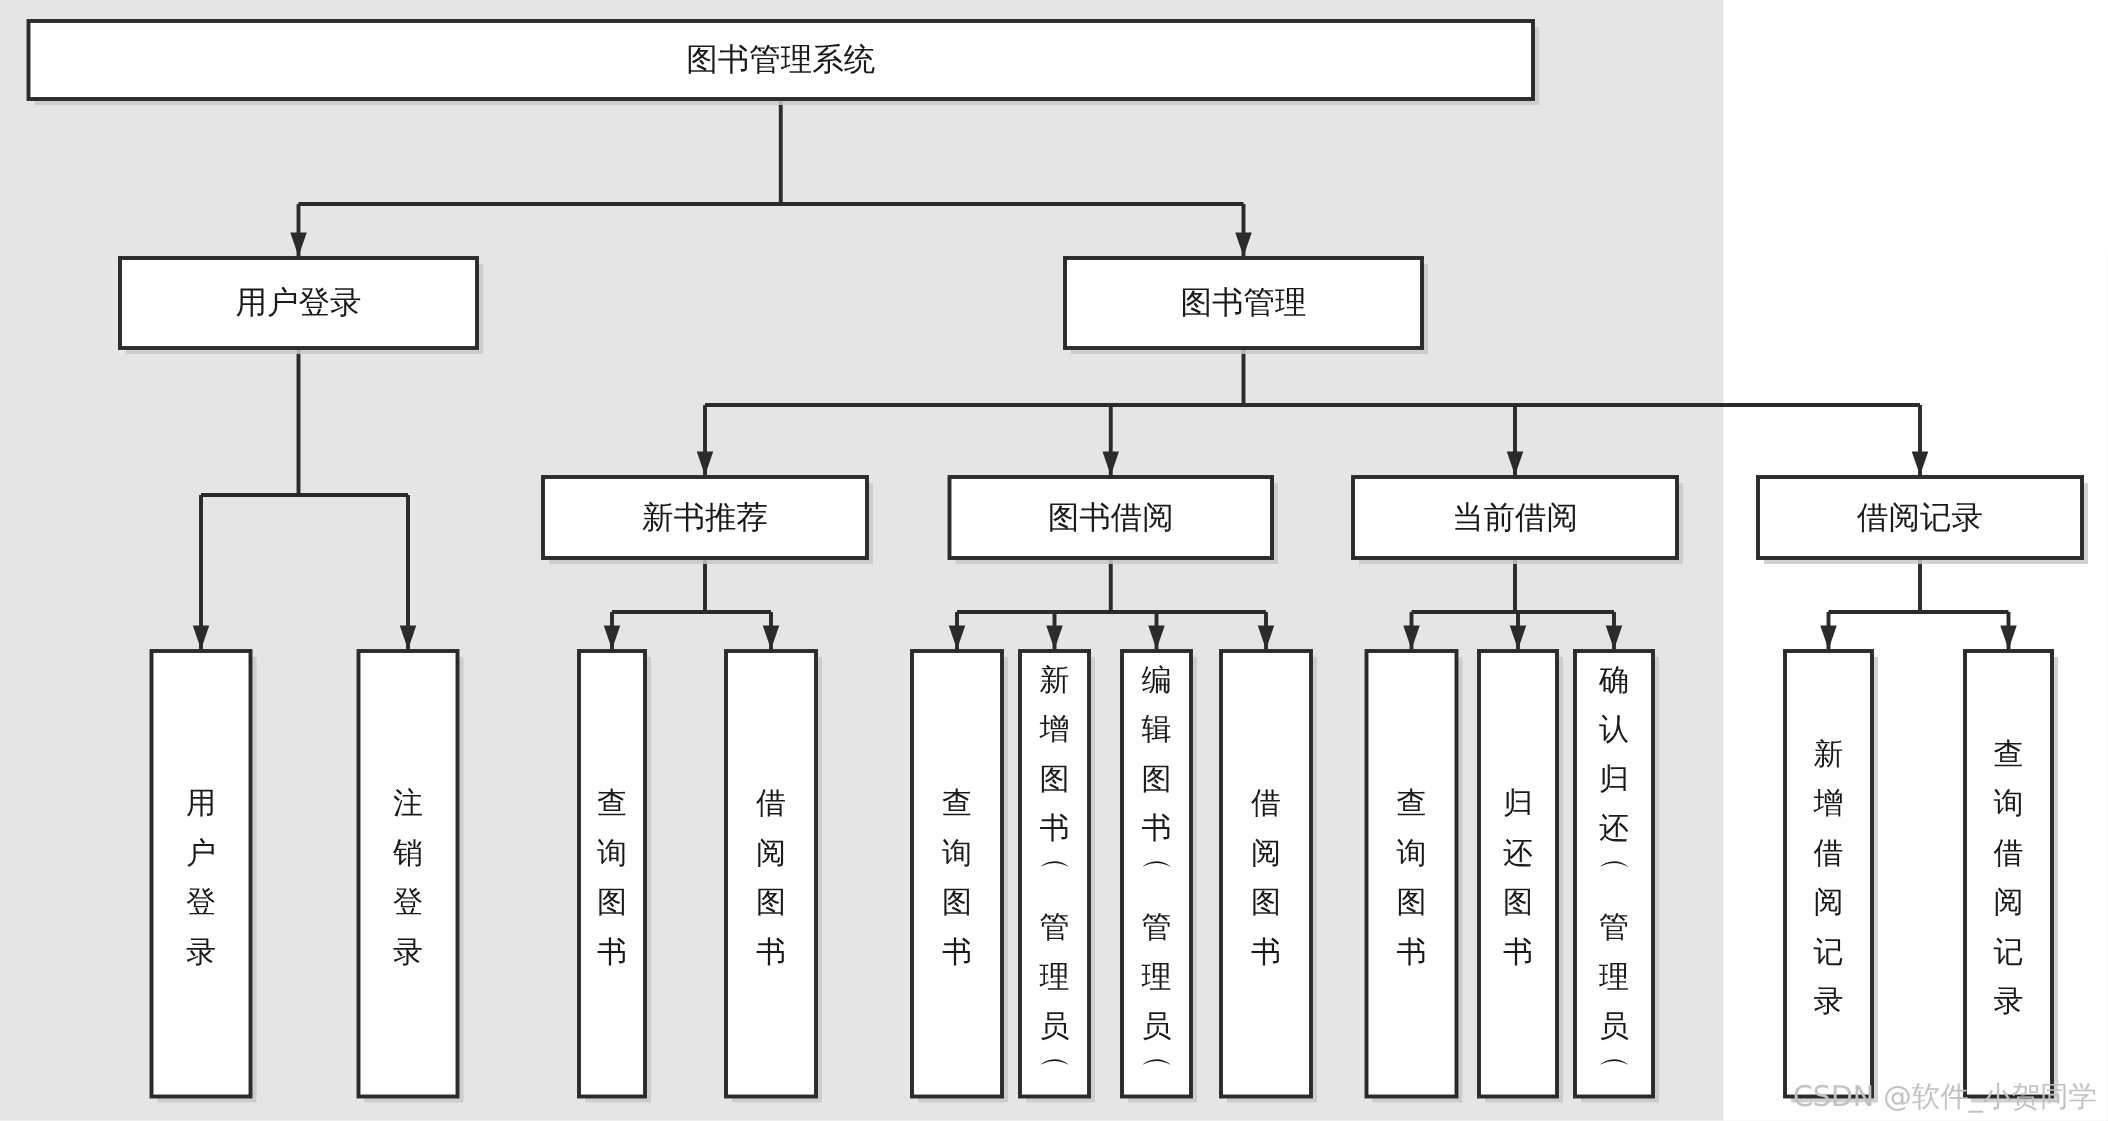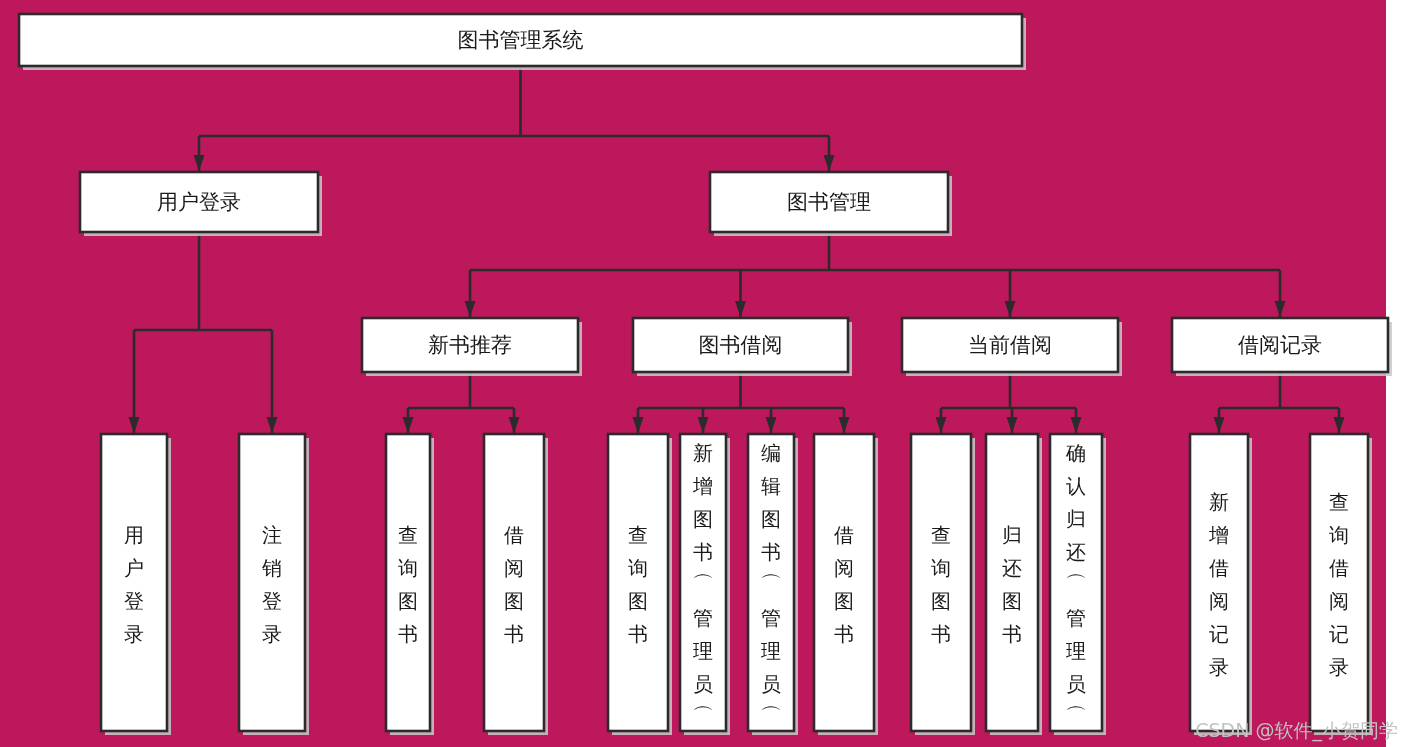--- a/index.html
+++ b/index.html
@@ -10,23 +10,23 @@
   }
   body {
     width: 1405px;
     height: 747px;
     font-family: "DejaVu Sans", "Liberation Sans", sans-serif;
     overflow: hidden;
     position: relative;
   }
   #diagram-root {
     position: relative;
-    width: 1386px;
+    width: 1149px;
     height: 747px;
-    background: #be185d;
+    background: #e5e5e5;
   }
   svg#tree-svg {
     position: absolute;
     left: 0;
     top: 0;
     width: 1405px;
     height: 747px;
     display: block;
   }
   .node-box {

